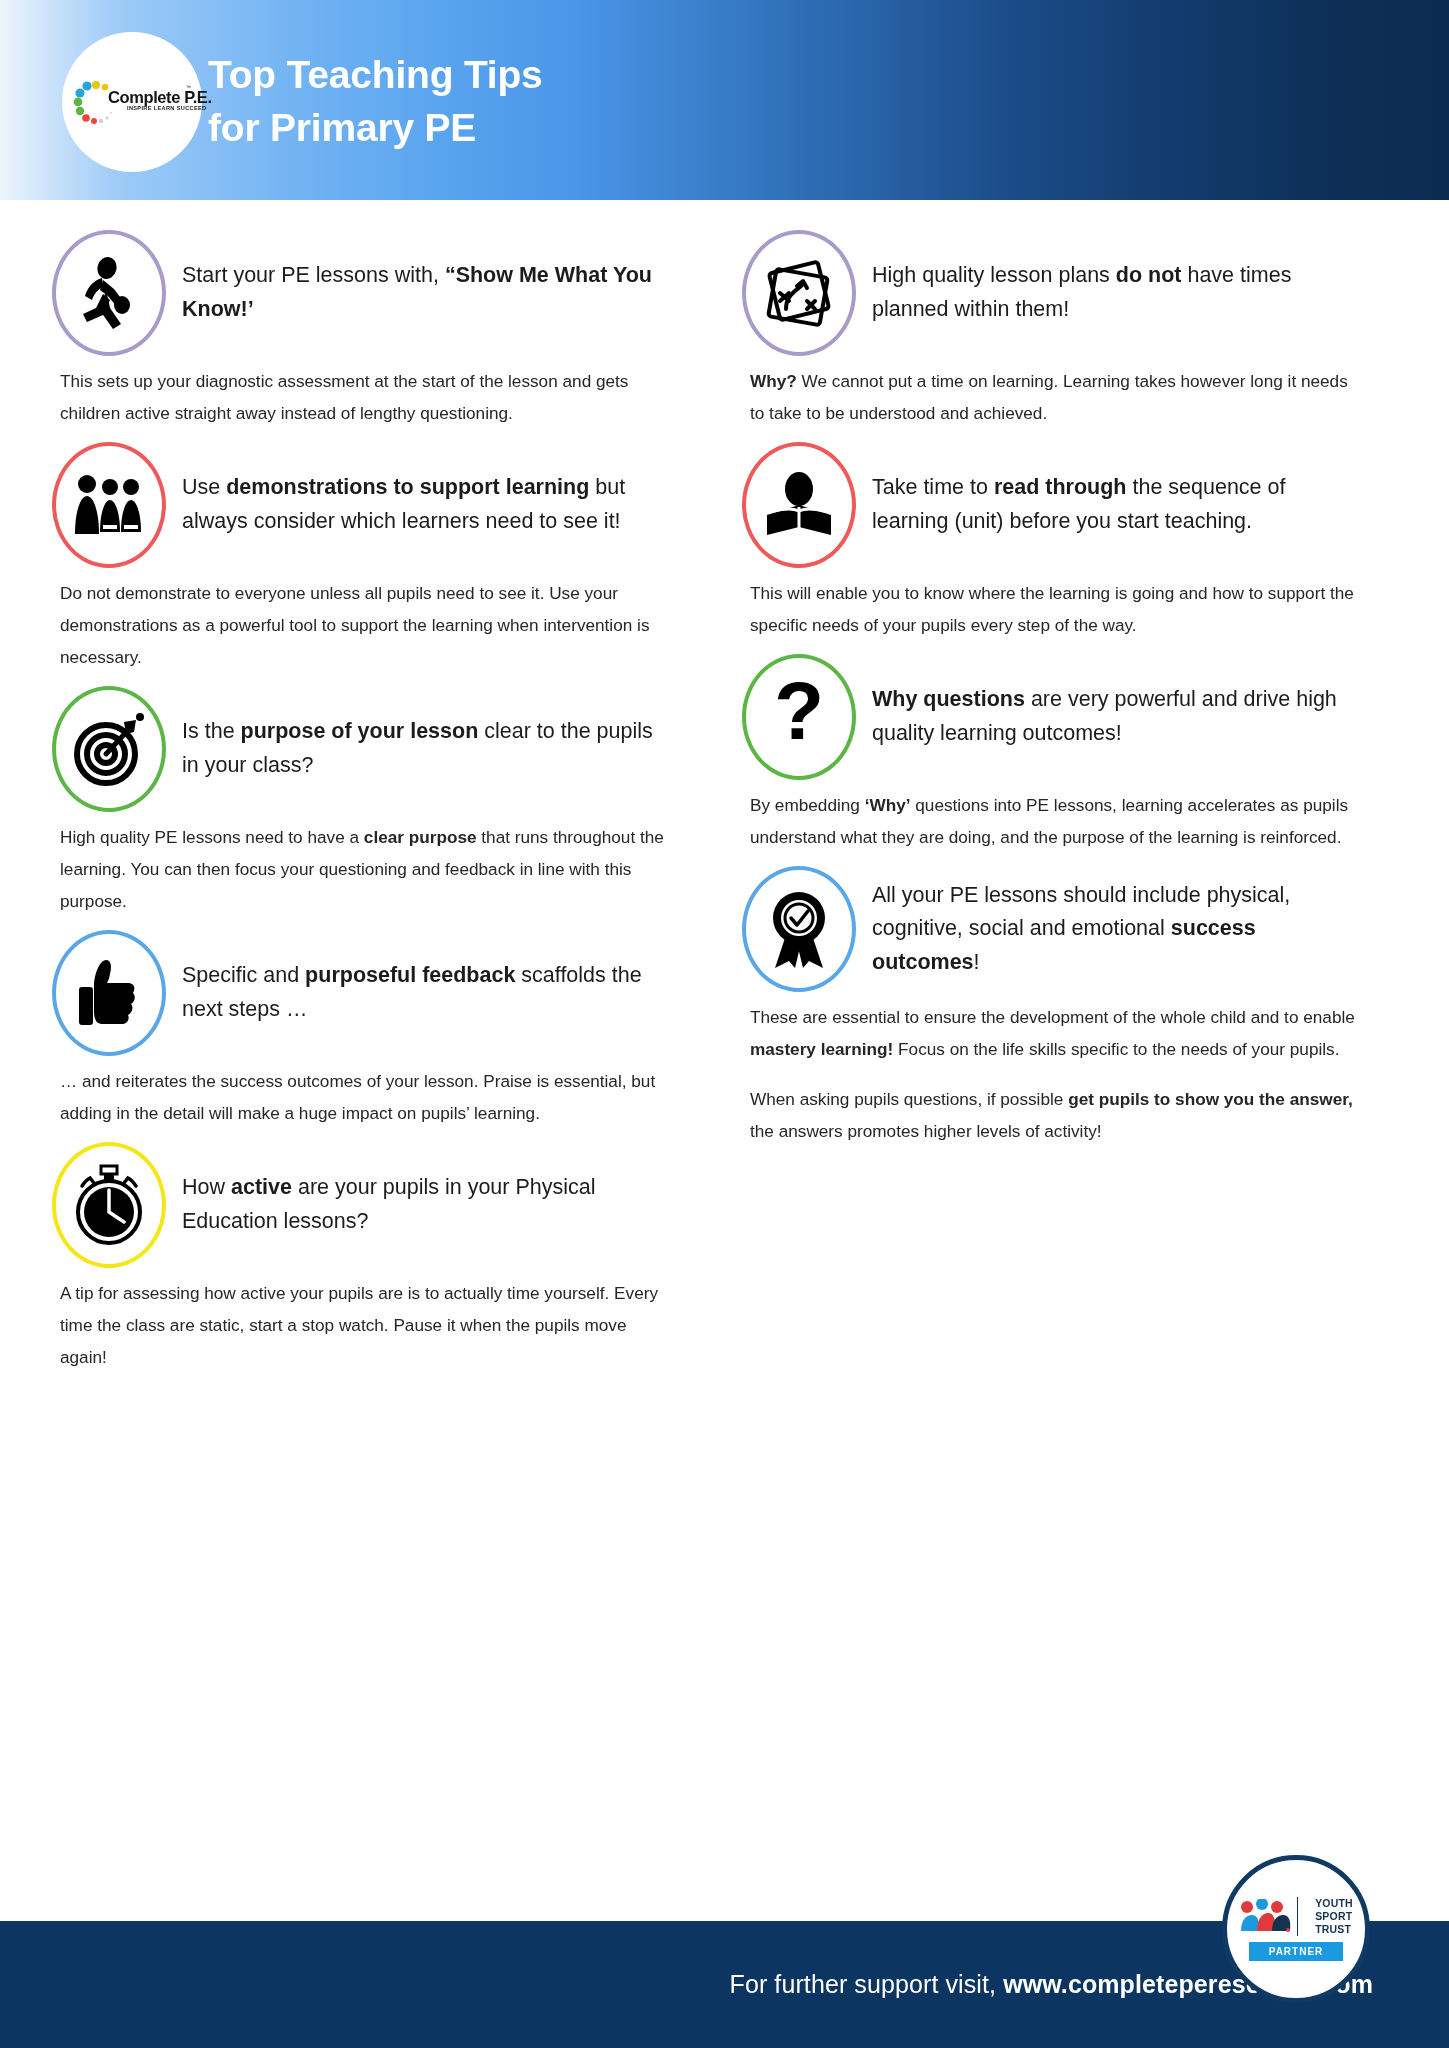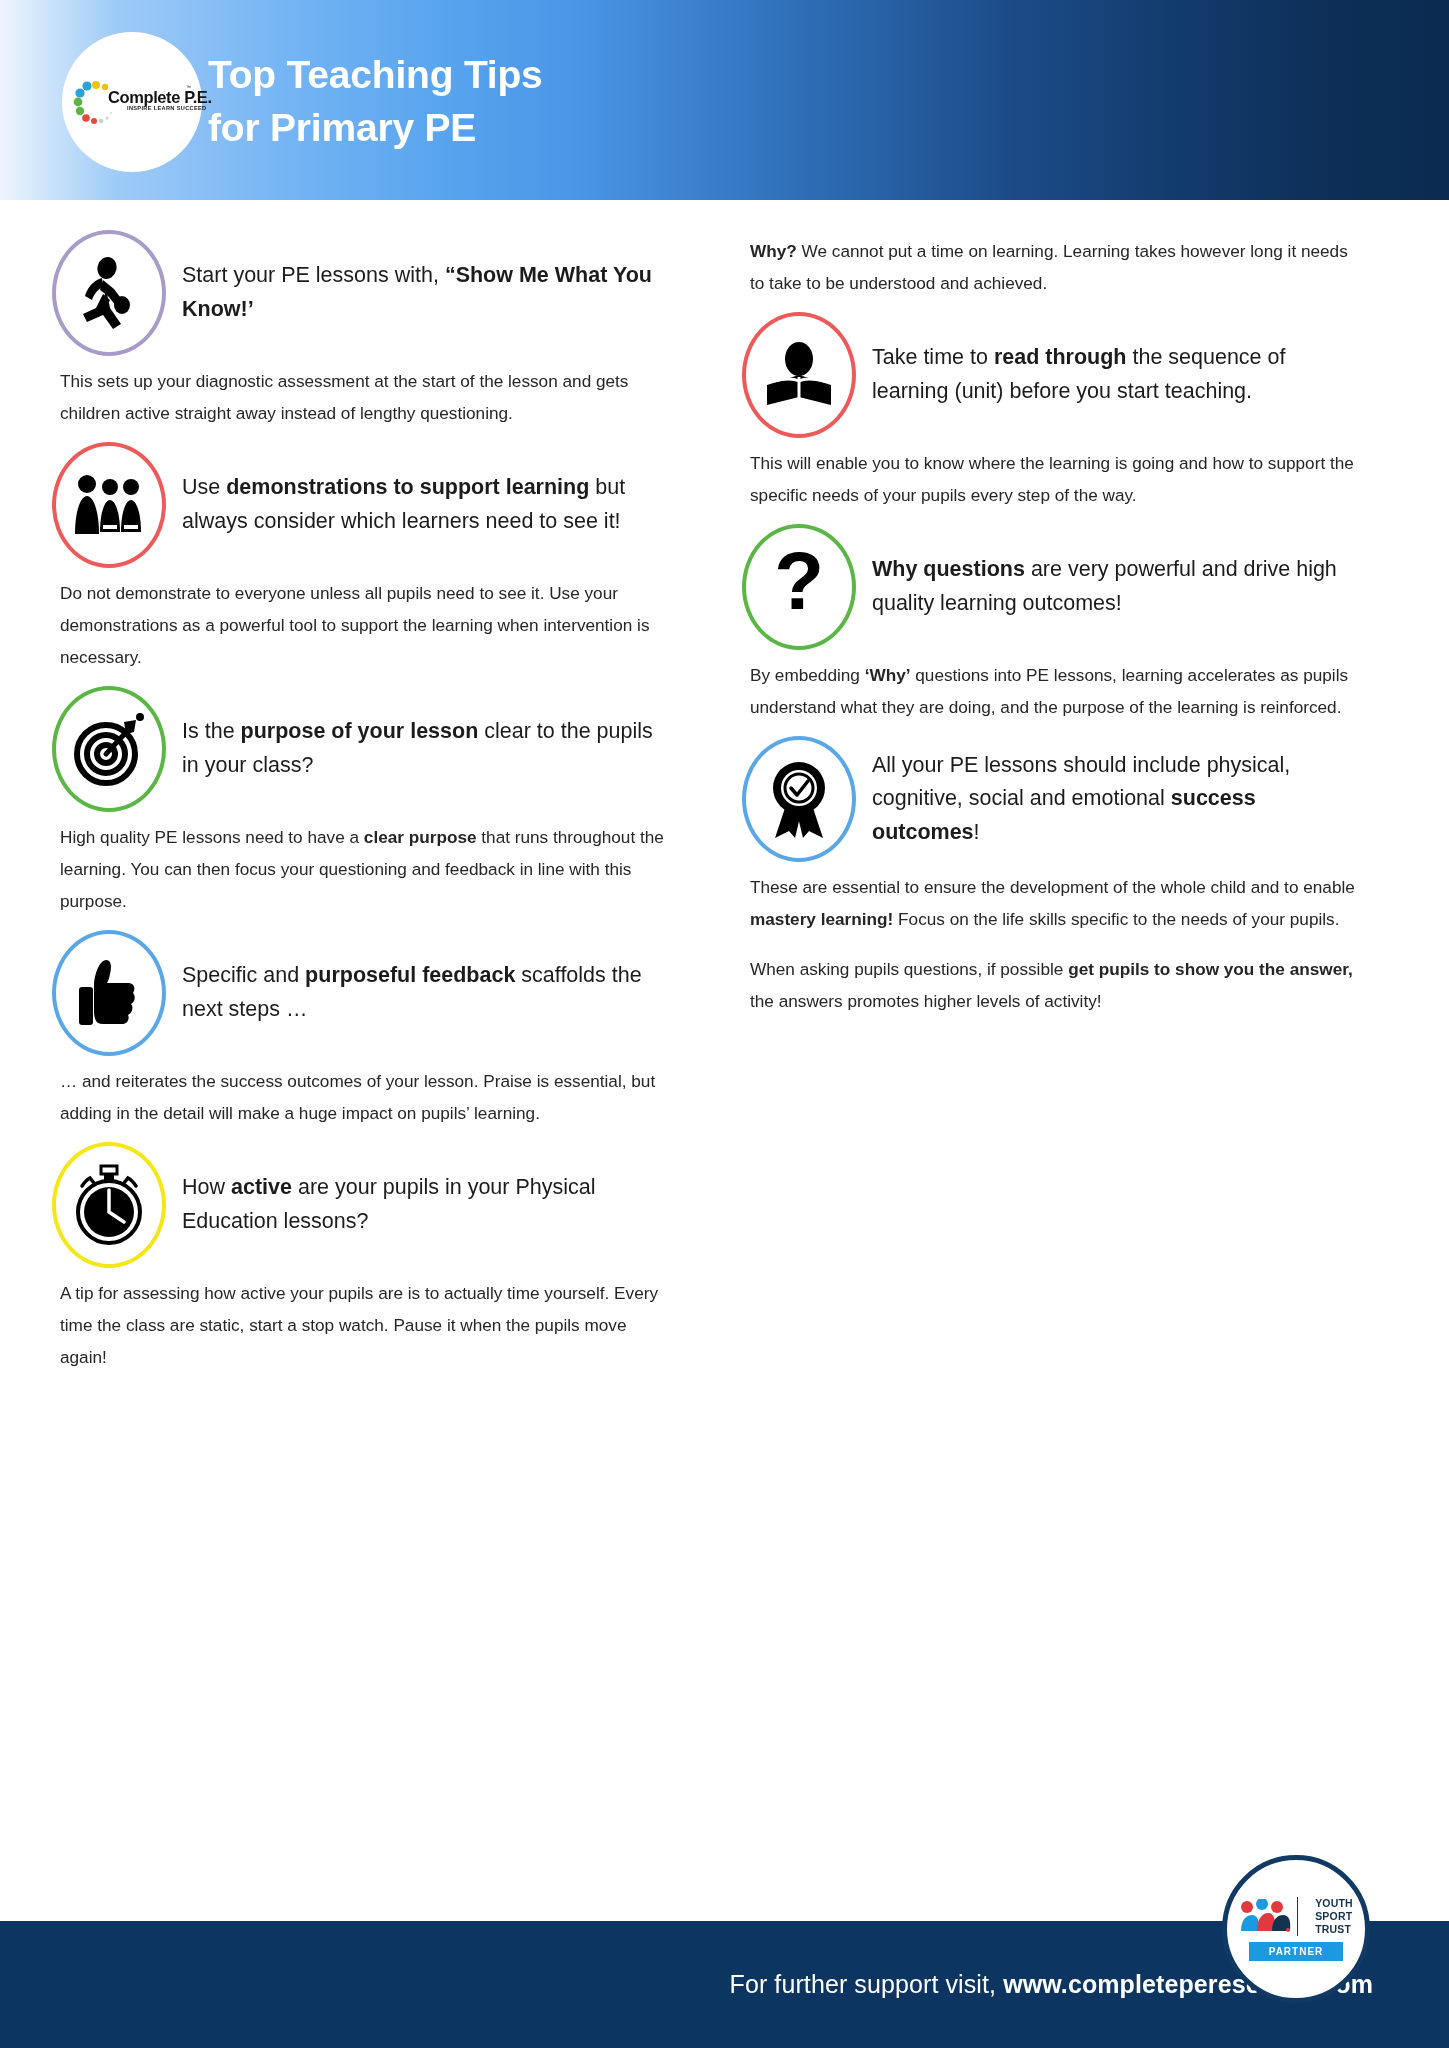--- a/index.html
+++ b/index.html
@@ -290,20 +290,33 @@
       <path d="M39 26 L39 48 L54 58" stroke="#fff" stroke-width="3.5" stroke-linecap="round" fill="none"></path>
     </svg>
           </div>
           <div class="tip-title"><span>How </span><b>active</b><span> are your pupils in your Physical Education lessons?</span></div>
         </div>
         <div class="tip-body"><span>A tip for assessing how active your pupils are is to actually time yourself. Every time the class are static, start a stop watch. Pause it when the pupils move again!</span></div>
       </div>
     </div>
   <div class="col col-right" id="col-right">
       <div class="tip">
+        <div class="tip-head">
+          <div class="icon-ring" style="border-color: rgb(169, 155, 201);">
+            <svg width="74" height="72" viewBox="0 0 74 72">
+      <rect x="12" y="10" width="50" height="48" rx="3" fill="none" stroke="#000" stroke-width="4" transform="rotate(-14 37 34)"></rect>
+      <rect x="10" y="16" width="52" height="48" rx="3" fill="none" stroke="#000" stroke-width="4" transform="rotate(10 36 40)"></rect>
+      <path d="M24 52 C24 38 34 34 40 28" fill="none" stroke="#000" stroke-width="4" stroke-linecap="round"></path>
+      <path d="M35 29 L41 24 L45 31" fill="none" stroke="#000" stroke-width="4" stroke-linecap="round" stroke-linejoin="round"></path>
+      <path d="M18 36 L27 44 M27 36 L18 44" stroke="#000" stroke-width="4" stroke-linecap="round"></path>
+      <path d="M45 44 L53 52 M53 44 L45 52" stroke="#000" stroke-width="4" stroke-linecap="round"></path>
+    </svg>
+          </div>
+          <div class="tip-title"><span>High quality lesson plans </span><b>do not</b><span> have times planned within them!</span></div>
+        </div>
         <div class="tip-body"><b>Why?</b><span> We cannot put a time on learning. Learning takes however long it needs to take to be understood and achieved.</span></div>
       </div>
       <div class="tip">
         <div class="tip-head">
           <div class="icon-ring" style="border-color: rgb(238, 90, 90);">
             <svg width="74" height="68" viewBox="0 0 74 68">
       <ellipse cx="37" cy="18" rx="14" ry="17" fill="#000"></ellipse>
       <path d="M5 64 L5 44 L37 34 L69 44 L69 64 L37 56 Z" fill="#000"></path>
       <path d="M37 36 L37 57" stroke="#fff" stroke-width="3"></path>
       <path d="M12 40 C24 37 31 37 37 40 C43 37 50 37 62 40" fill="none" stroke="#fff" stroke-width="3"></path>

